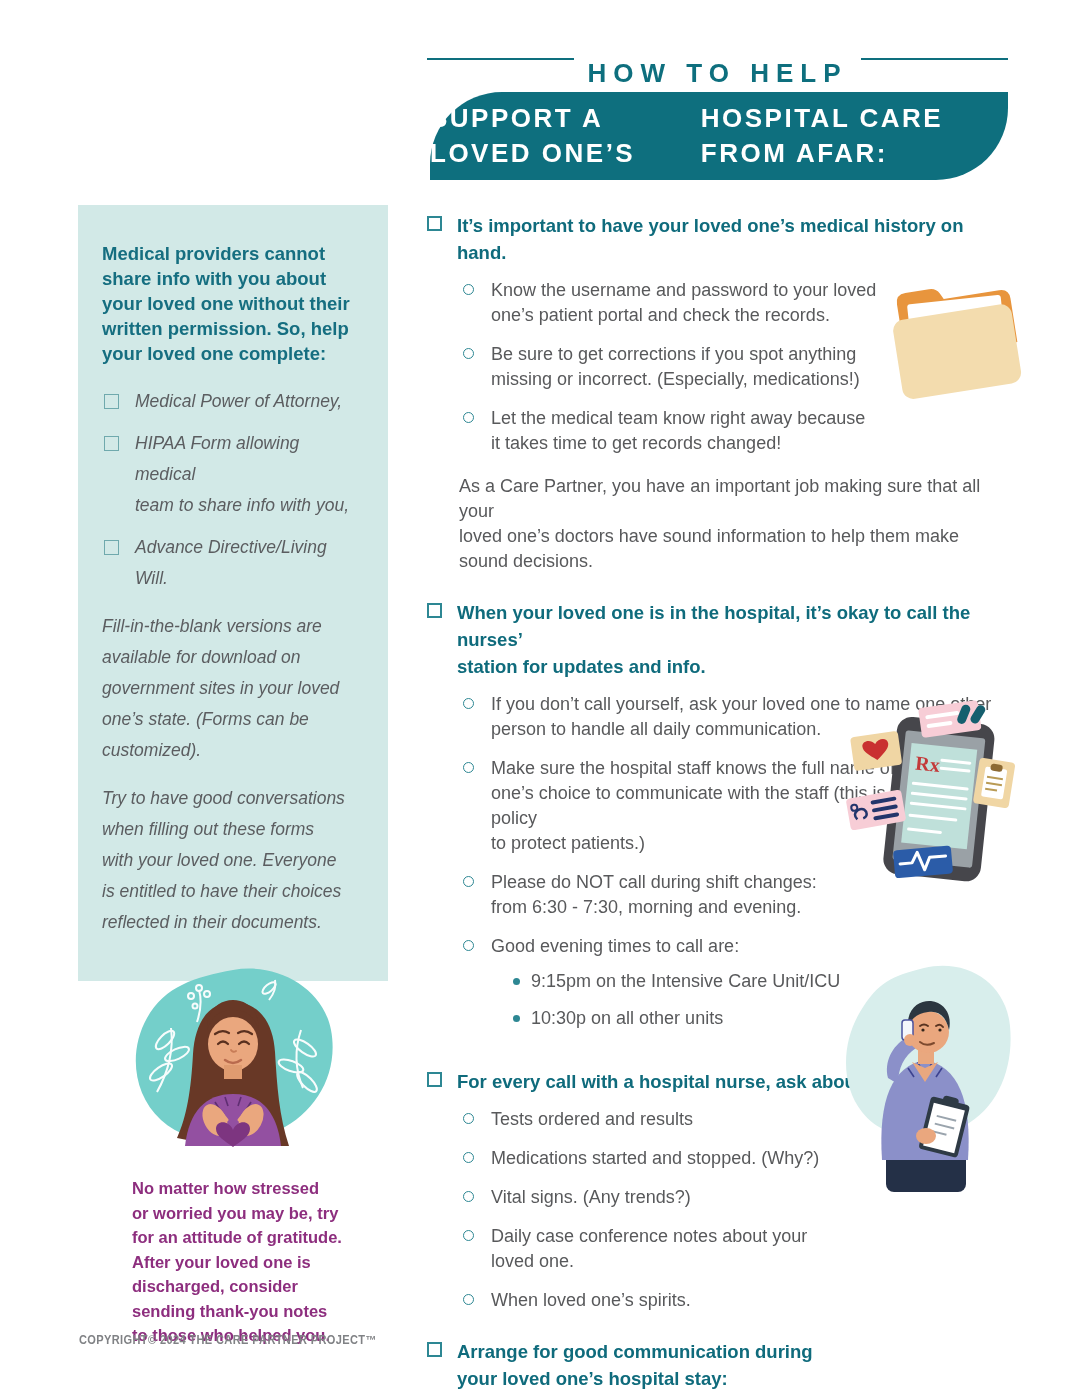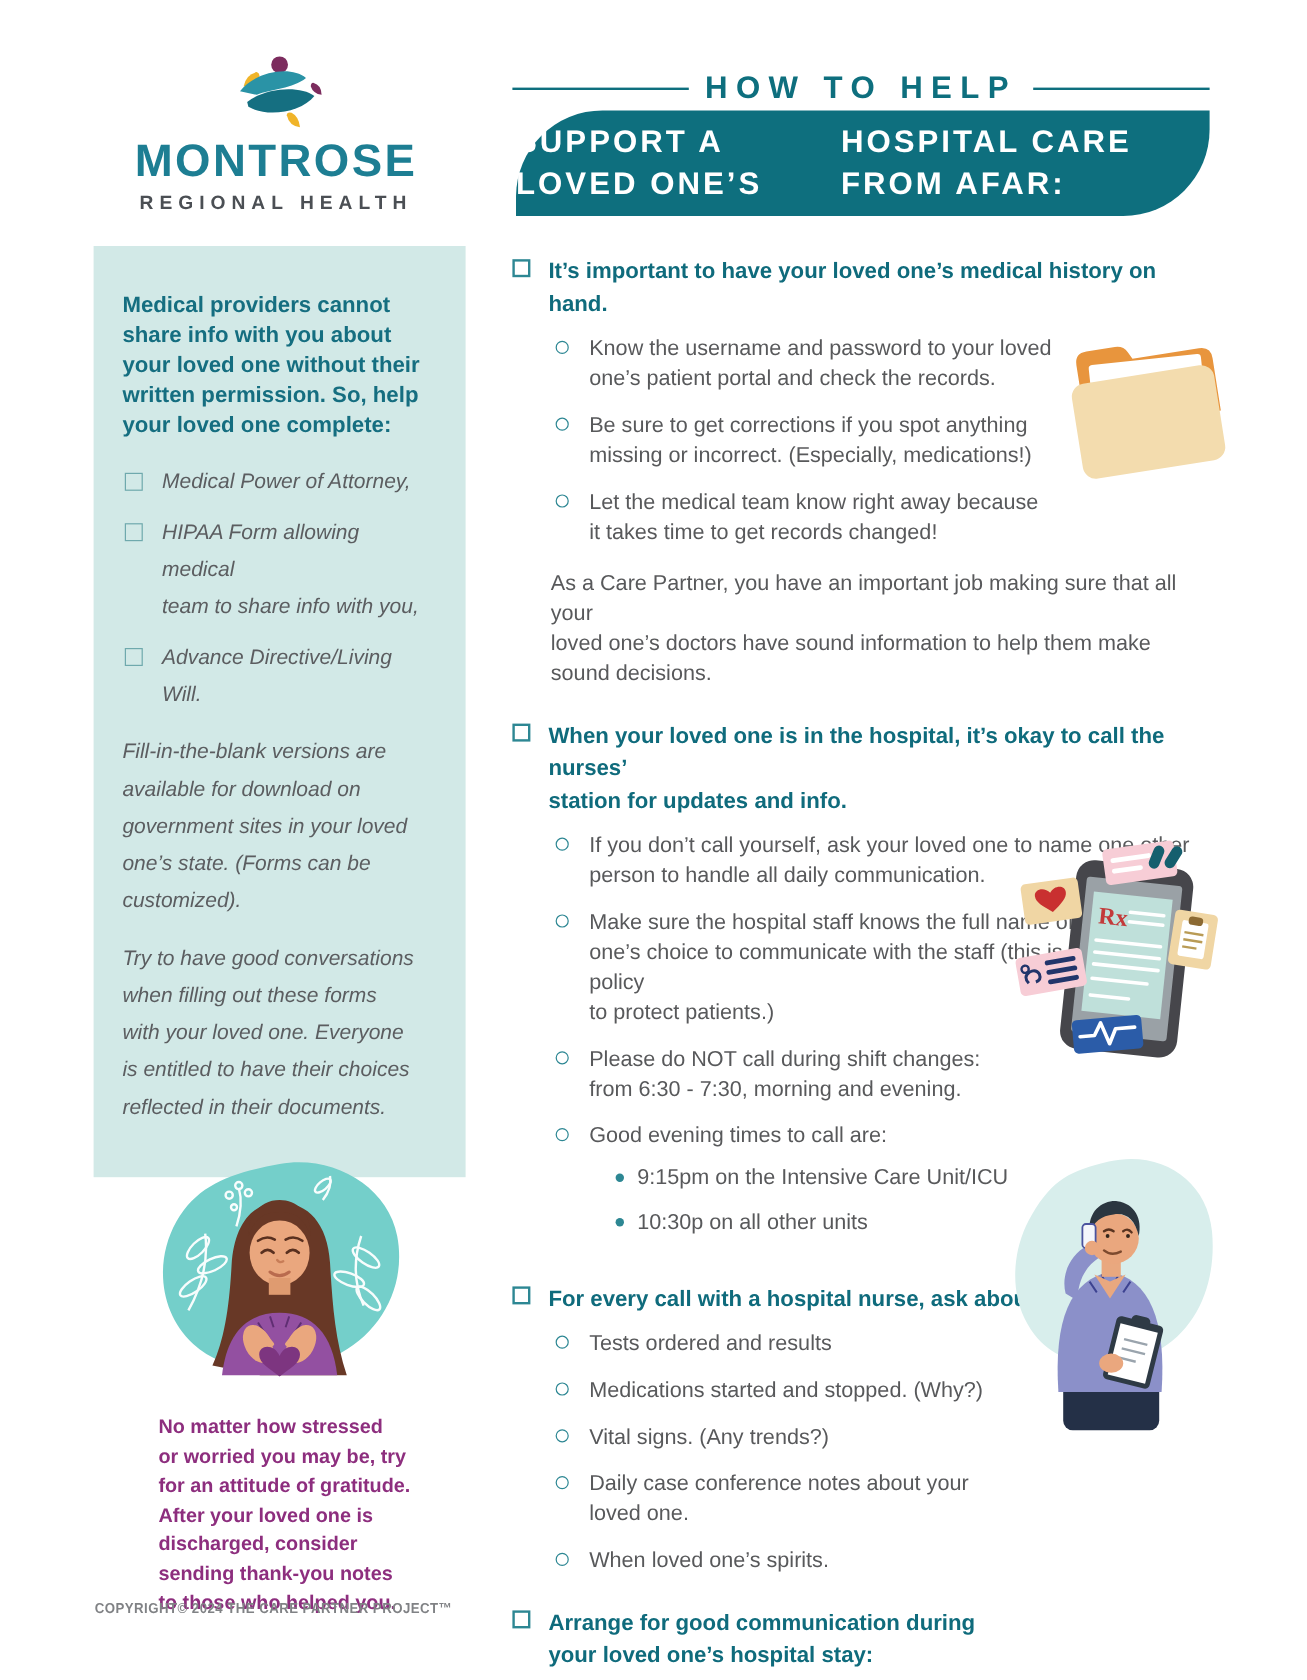--- a/index.html
+++ b/index.html
@@ -7,21 +7,21 @@
   body { font-family:"Liberation Sans", sans-serif; color:#58595b; }
   .page { position:relative; width:1089px; height:1400px; background:#fff; overflow:hidden; }
 
   
   .logo-block { position:absolute; left:100px; top:44px; width:260px; text-align:center; }
   .logo-mark { display:block; margin:0 auto 4px auto; }
   .logo-name { font-size:38px; font-weight:600; letter-spacing:2px; color:#1d7e93; }
   .logo-sub { font-size:16px; font-weight:600; letter-spacing:5px; color:#4b4f54; margin-top:4px; }
 
   
-  .kicker-row { position:absolute; left:427px; top:58px; width:581px; display:flex; align-items:center; }
+  .kicker-row { position:absolute; left:427px; top:58px; width:581px; display:flex; }
   .kicker-line { flex:1; height:2px; background:#0e6f7e; }
   .kicker-text { font-size:26px; font-weight:700; letter-spacing:7px; color:#0e6f7e; padding:0 14px; white-space:nowrap; }
   .banner { position:absolute; left:430px; top:92px; width:578px; height:88px; background:#0e6f7e;
             border-radius:72px 0 72px 0; display:flex; flex-direction:row; justify-content:center; align-items:center; }
   .banner-line { color:#ffffff; font-weight:700; font-size:26px; letter-spacing:2.5px; line-height:35px; }
 
   
   .sidebar { position:absolute; left:78px; top:205px; width:310px; height:776px; background:#d2e9e7; padding:36px 24px 20px 24px; }
   .sidebar-intro { color:#156e80; font-weight:700; font-size:18.5px; line-height:25px; white-space:pre-line; }
   .side-check { margin-top:20px; }
@@ -52,32 +52,20 @@
 
   
   .footer { position:absolute; left:79px; top:1333px; font-size:12px; letter-spacing:0.4px; color:#808285; font-weight:700;
             transform:scaleX(.92); transform-origin:left; }
 </style>
 </head>
 <body>
 
 <div class="page">
 
-  <div class="logo-block">
-    <svg class="logo-mark" width="92" height="66" viewBox="0 0 92 66">
-      <circle cx="49" cy="10" r="7" fill="#7c2c5e"></circle>
-      <path d="M30 16 q-9 2 -11 12 q9 -1 13 -7 q1 -4 -2 -5 z" fill="#f0b429"></path>
-      <path d="M16 32 C28 16 58 10 71 21 C60 30 42 30 30 35 Z" fill="#2a93a6"></path>
-      <path d="M22 41 C37 29 66 27 78 36 C67 50 38 54 23 45 Z" fill="#156f81"></path>
-      <path d="M77 25 q7 2 7 10 q-7 -1 -9 -7 q0 -3 2 -3 z" fill="#7c2c5e"></path>
-      <path d="M55 52 q2 9 11 10 q-1 -9 -7 -12 q-4 -1 -4 2 z" fill="#f0b429"></path>
-    </svg>
-    <div class="logo-name">MONTROSE</div>
-    <div class="logo-sub">REGIONAL HEALTH</div>
-  </div>
 
   <div class="kicker-row">
     <div class="kicker-line"></div>
     <div class="kicker-text">HOW TO HELP</div>
     <div class="kicker-line"></div>
   </div>
 
   <div class="banner">
     <div class="banner-line">SUPPORT A LOVED ONE’S</div>
     <div class="banner-line">HOSPITAL CARE FROM AFAR:</div>

